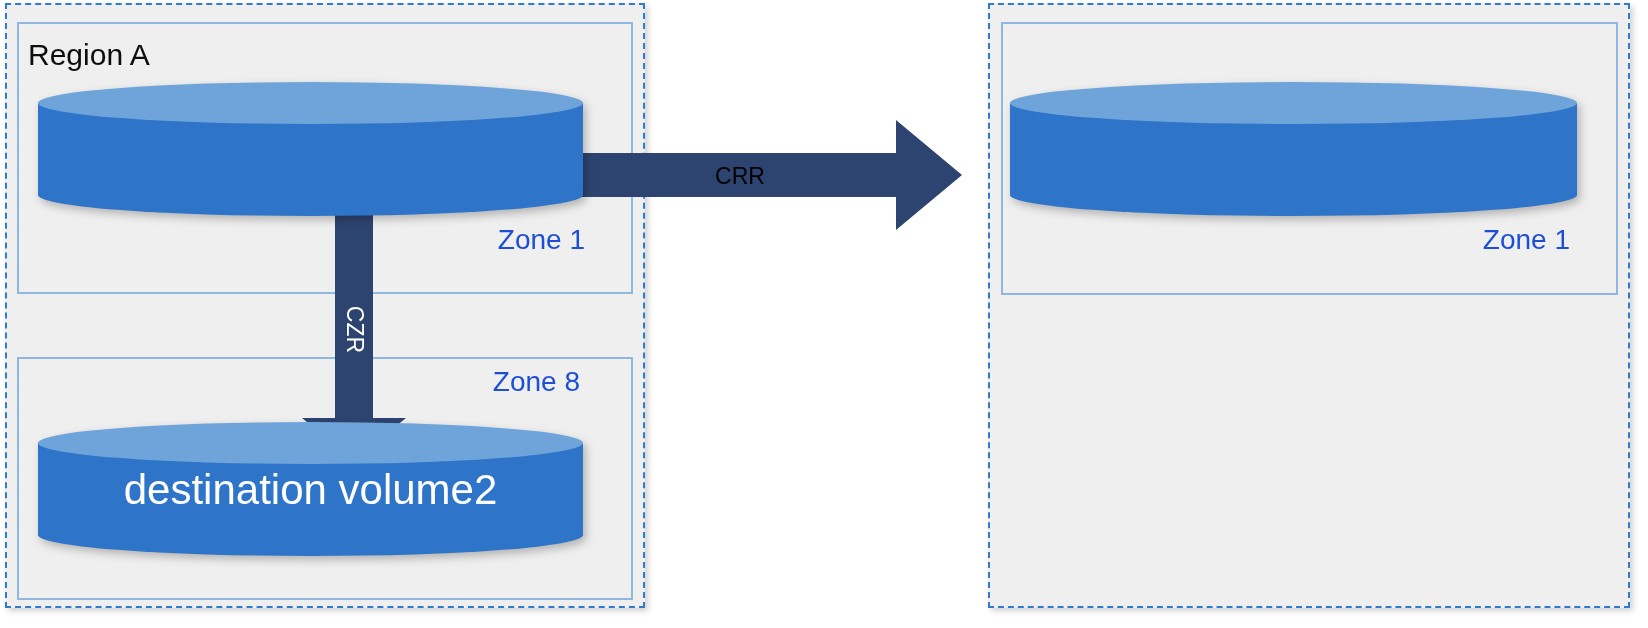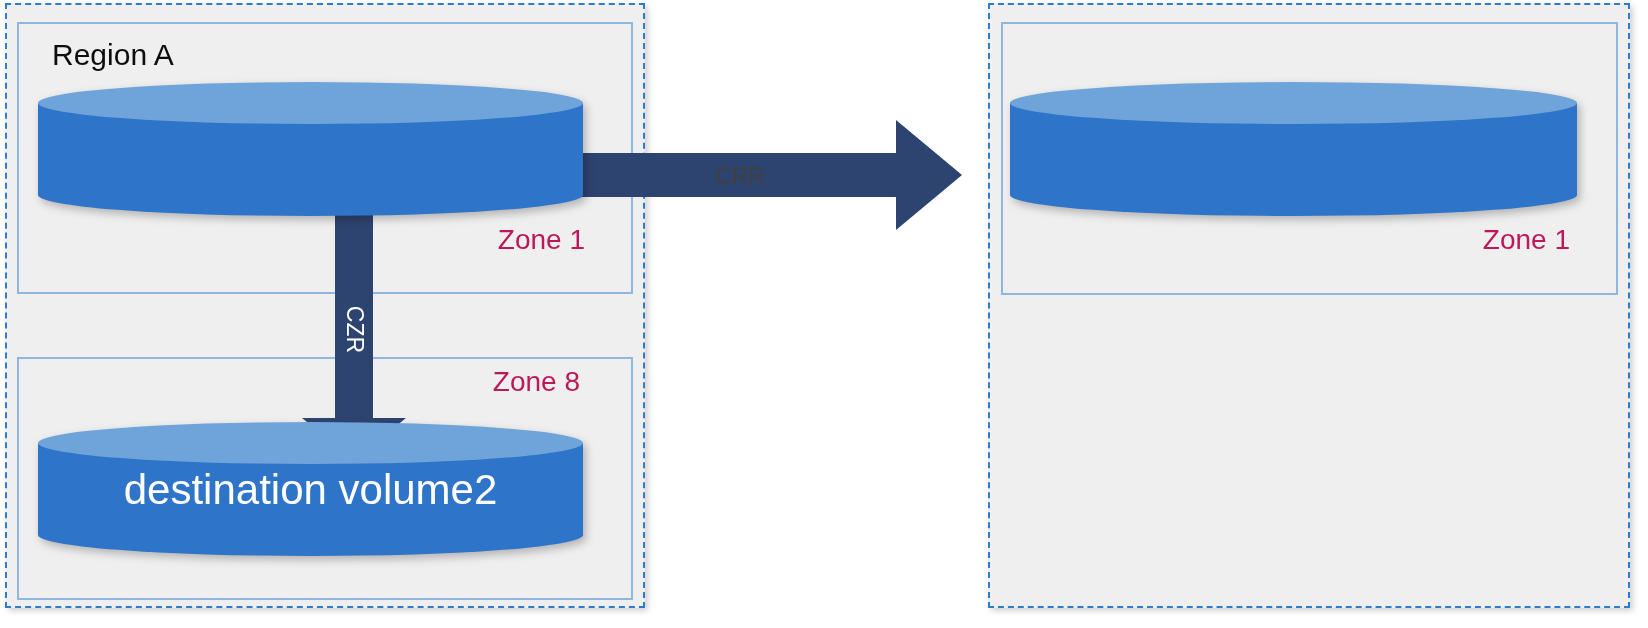--- a/index.html
+++ b/index.html
@@ -39,21 +39,21 @@
     position: absolute;
     font-size: 30px;
     color: #0d0d0d;
     letter-spacing: 0px;
     white-space: nowrap;
   }
 
   .zone-label {
     position: absolute;
     font-size: 28px;
-    color: #be185d;
+    color: #1d4ed8;
     white-space: nowrap;
     text-align: right;
   }
 
   
   .cylinder {
     position: absolute;
     filter: drop-shadow(3px 4px 4px rgba(0,0,0,0.25));
   }
   .cyl-body {
@@ -92,21 +92,21 @@
   
   .arrow-svg {
     position: absolute;
     overflow: visible;
   }
   .arrow-shape {
     fill: #2e4470;
   }
   .arrow-label-h {
     position: absolute;
-    color: #404040;
+    color: #000000;
     font-size: 23px;
     white-space: nowrap;
     text-align: center;
   }
   .arrow-label-v {
     position: absolute;
     color: #ffffff;
     font-size: 23px;
     white-space: nowrap;
     transform: rotate(90deg);
@@ -120,21 +120,21 @@
 
   <div class="region" style="left:5px; top:3px; width:640px; height:605px;">
   </div>
 
   <div class="zone" style="left:17px; top:22px; width:616px; height:272px;">
   </div>
 
   <div class="zone" style="left:17px; top:357px; width:616px; height:243px;">
   </div>
 
-  <div class="region-label" style="left:28px; top:38px;margin-left:24px;">Region A</div>
+  <div class="region-label" style="left:28px; top:38px;">Region A</div>
 
   <div class="zone-label" style="left:385px; top:224px; width:200px;">Zone 1</div>
 
   <div class="zone-label" style="left:380px; top:366px; width:200px;">Zone 8</div>
 
   <div class="region" style="left:988px; top:3px; width:642px; height:605px;">
   </div>
 
   <div class="zone" style="left:1001px; top:22px; width:617px; height:273px;">
   </div>

